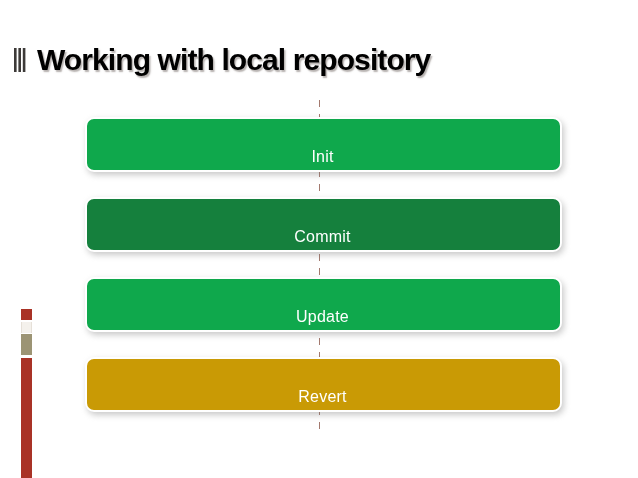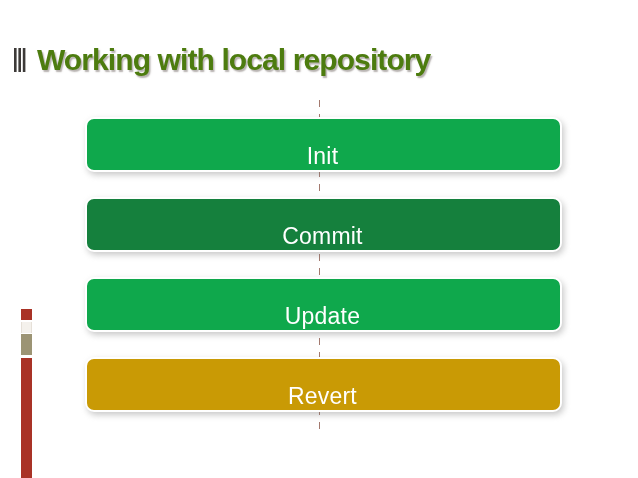--- a/index.html
+++ b/index.html
@@ -93,21 +93,21 @@
     box-sizing: border-box;
     border: 2.5px solid #ffffff;
     border-radius: 9px;
     display: flex;
     align-items: center;
     justify-content: center;
     filter: drop-shadow(2px 3px 3px rgba(120,120,120,0.40));
   }
   .bar-label {
     font-family: "Liberation Sans", sans-serif;
-    font-size: 23px;
+    font-size: 16px;
     font-weight: normal;
     color: #ffffff;
     letter-spacing: 0.2px;
     position: relative;
     left: -1px;
     margin-top: 24px;
   }
   .bar-0 { top: 117px; }
   .bar-1 { top: 197px; }
   .bar-2 { top: 277px; }
@@ -126,21 +126,21 @@
   </div>
 
   <div class="title-row">
     <span class="title-bullet">
       <svg width="15" height="24" viewBox="0 0 15 24" aria-hidden="true">
         <rect x="1" y="0" width="2.6" height="24" fill="#3d3a38"></rect>
         <rect x="5.4" y="0" width="2.6" height="24" fill="#3d3a38"></rect>
         <rect x="9.8" y="0" width="2.6" height="24" fill="#3d3a38"></rect>
       </svg>
     </span>
-    <span class="title-text" style="color: #4d7c0f;">Working with local repository</span>
+    <span class="title-text" style="color: #000000;">Working with local repository</span>
   </div>
 
   <div class="connector"></div>
 
   <div class="bars">
     <div class="bar bar-0" style="background: rgb(15, 168, 76);">
       <span class="bar-label">Init</span>
     </div>
     <div class="bar bar-1" style="background: #15803d;">
       <span class="bar-label">Commit</span>

